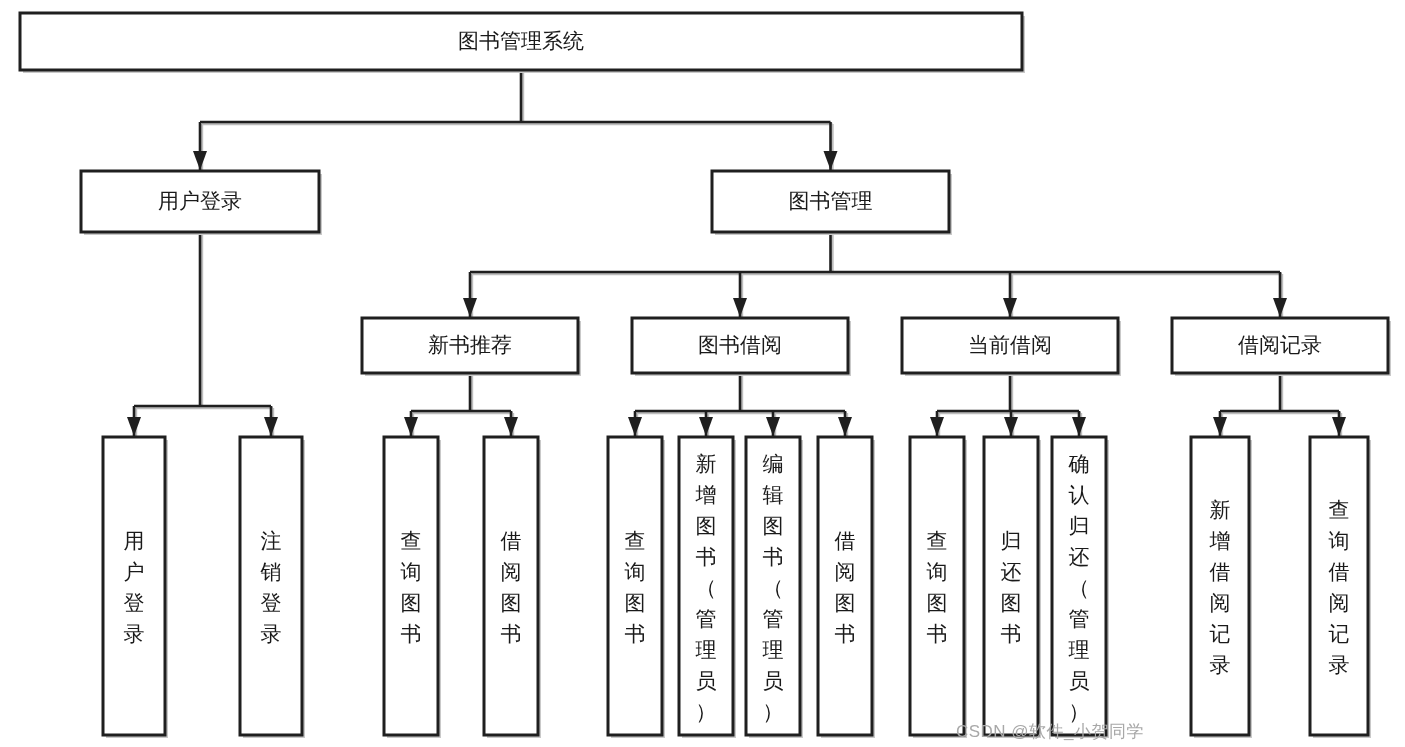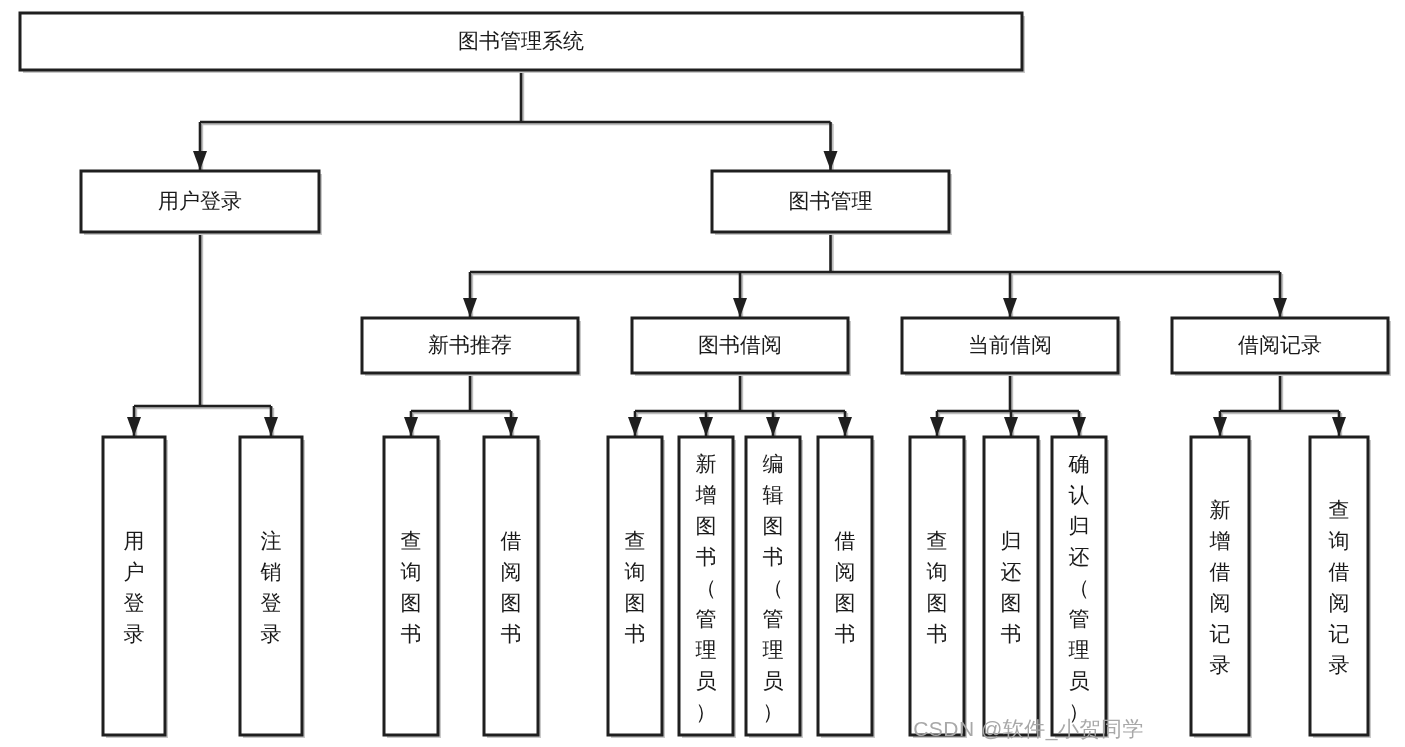--- a/index.html
+++ b/index.html
@@ -61,21 +61,21 @@
     font-size: 21px;
     fill: #1a1a1a;
     text-anchor: middle;
     white-space: pre;
   }
   .watermark-text {
     position: absolute;
     right: 8px;
     bottom: 4px;
     font-family: "Liberation Sans", "DejaVu Sans", sans-serif;
-    font-size: 21px;
+    font-size: 17px;
     color: #a8a8a8;
     letter-spacing: 0.5px;
     user-select: none;
     white-space: nowrap;
   }
 </style>
 </head>
 <body>
 
 <div id="diagram-root">

